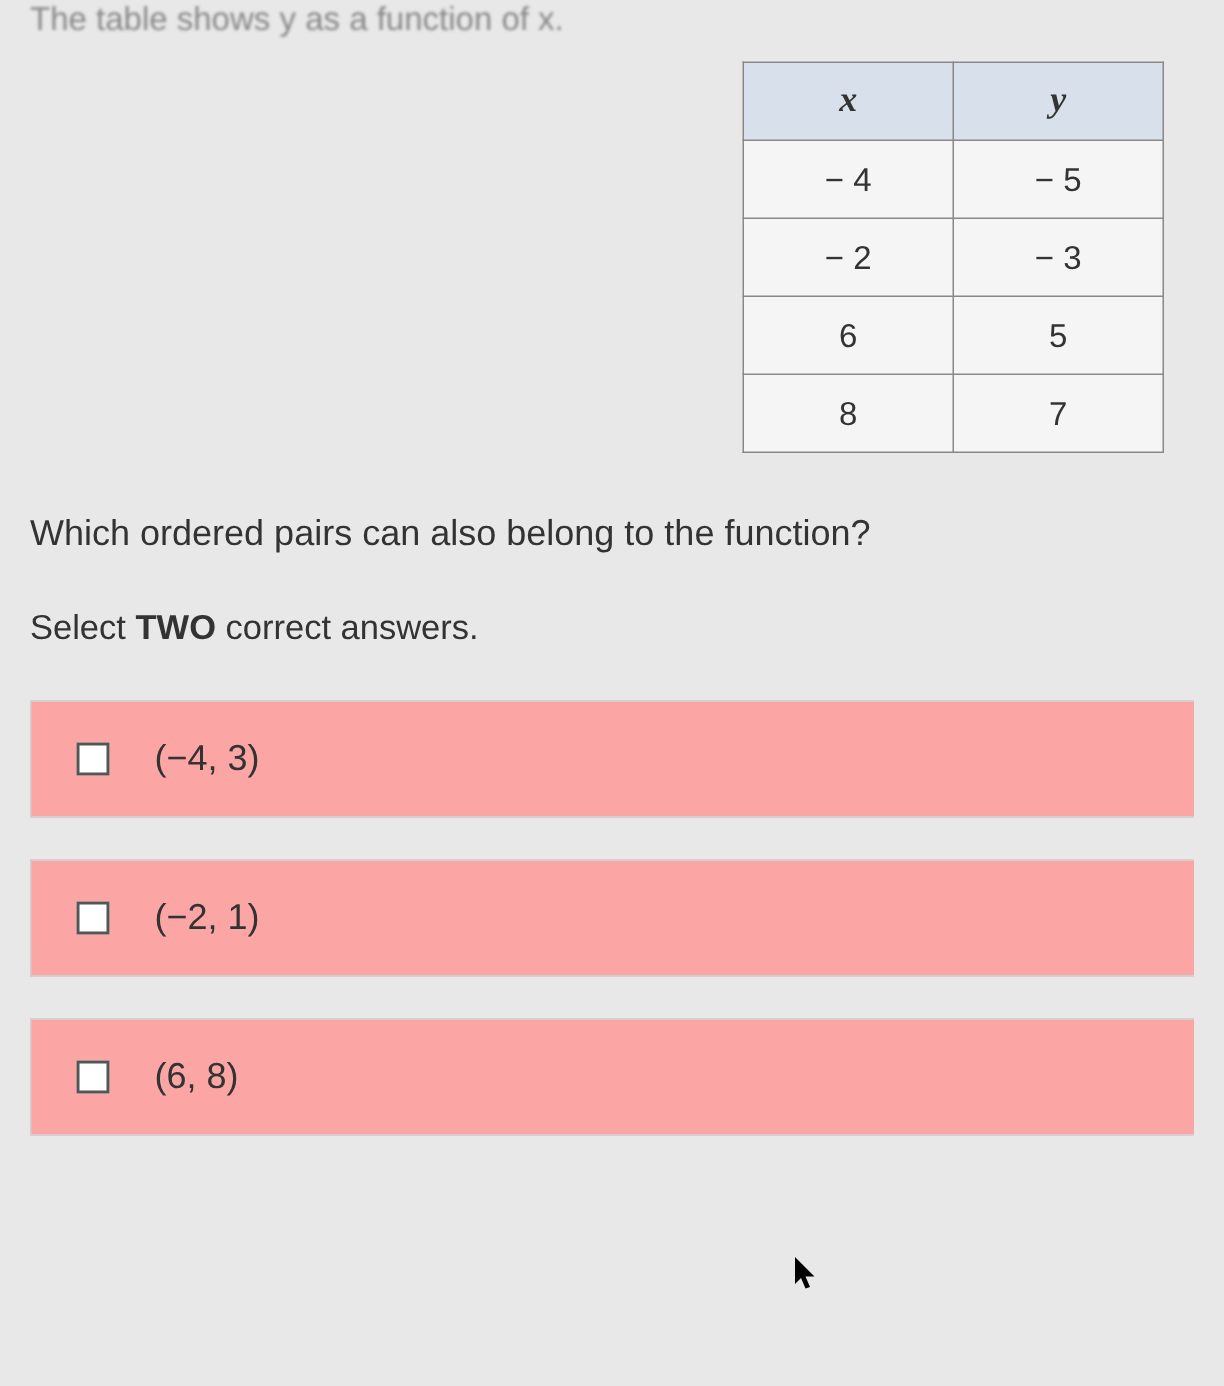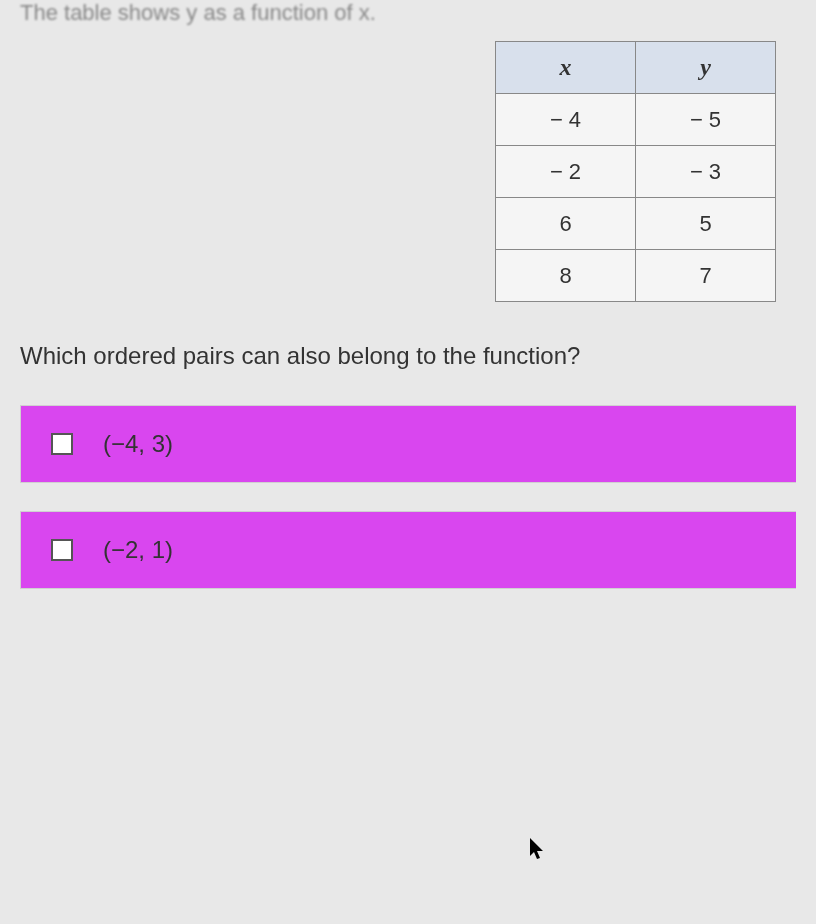--- a/index.html
+++ b/index.html
@@ -63,21 +63,21 @@
     }
     .instruction-text b {
       font-weight: bold;
     }
     .answers {
       display: flex;
       flex-direction: column;
       gap: 28px;
     }
     .answer-option {
-      background: #d946ef;
+      background: #fca5a5;
       border: 1px solid #d0d0d0;
       border-right: none;
       padding: 24px 24px 24px 30px;
       display: flex;
       align-items: center;
       gap: 30px;
       cursor: pointer;
     }
     .answer-option input[type="checkbox"] {
       width: 22px;
@@ -131,29 +131,36 @@
         <tr>
           <td>8</td>
           <td>7</td>
         </tr>
       </tbody>
     </table>
   </div>
 
   <div class="question-text">Which ordered pairs can also belong to the function?</div>
 
+  <div class="instruction-text">
+    <span>Select </span><b>TWO</b><span> correct answers.</span>
+  </div>
 
   <div class="answers">
     <label class="answer-option">
       <input type="checkbox" style="">
       <span class="option-label">(−4, 3)</span>
     </label>
     <label class="answer-option">
       <input type="checkbox" style="">
       <span class="option-label">(−2, 1)</span>
+    </label>
+    <label class="answer-option">
+      <input type="checkbox" style="">
+      <span class="option-label">(6, 8)</span>
     </label>
   </div>
 </div>
 
 <div class="cursor">
   <svg width="18" height="24" viewBox="0 0 18 24">
     <path d="M0 0 L0 18 L4 14 L7 21 L10 20 L7 13 L13 13 Z" fill="#000"></path>
   </svg>
 </div>
 

